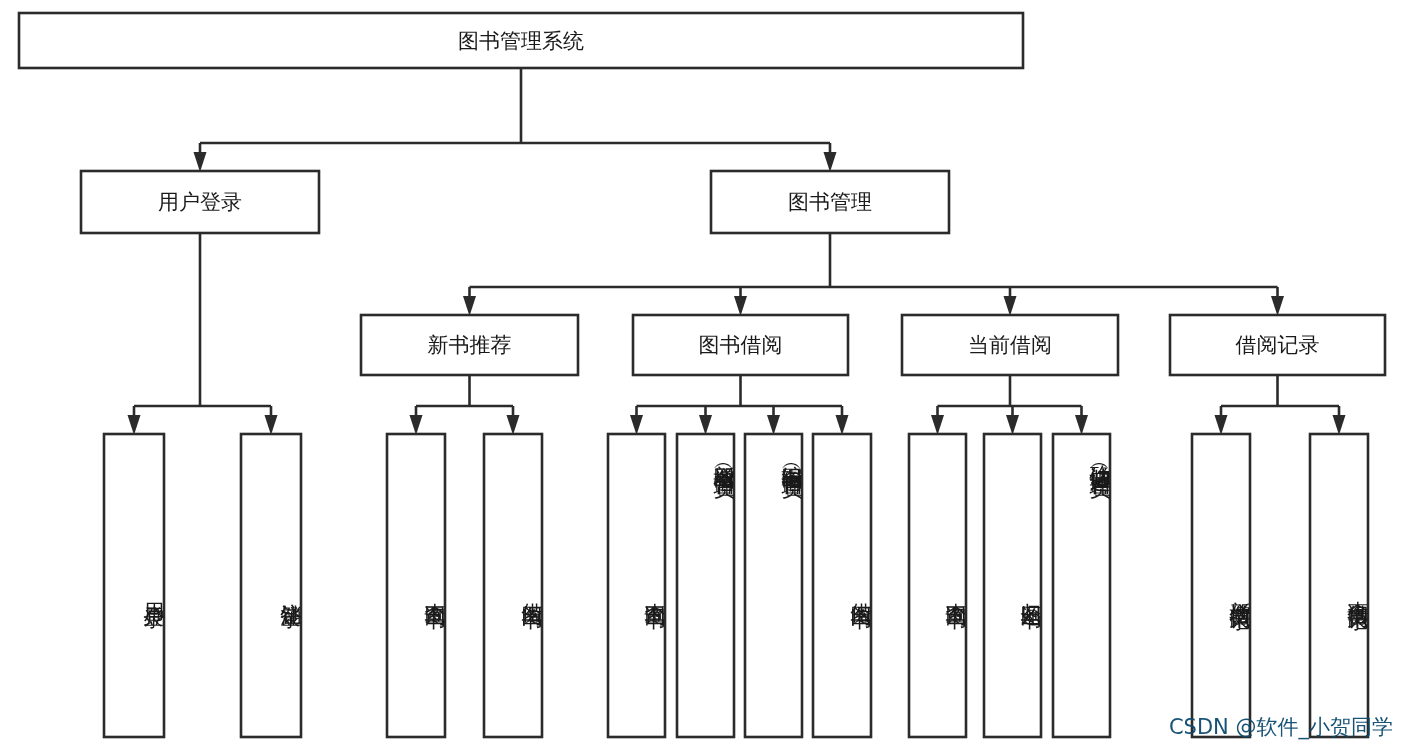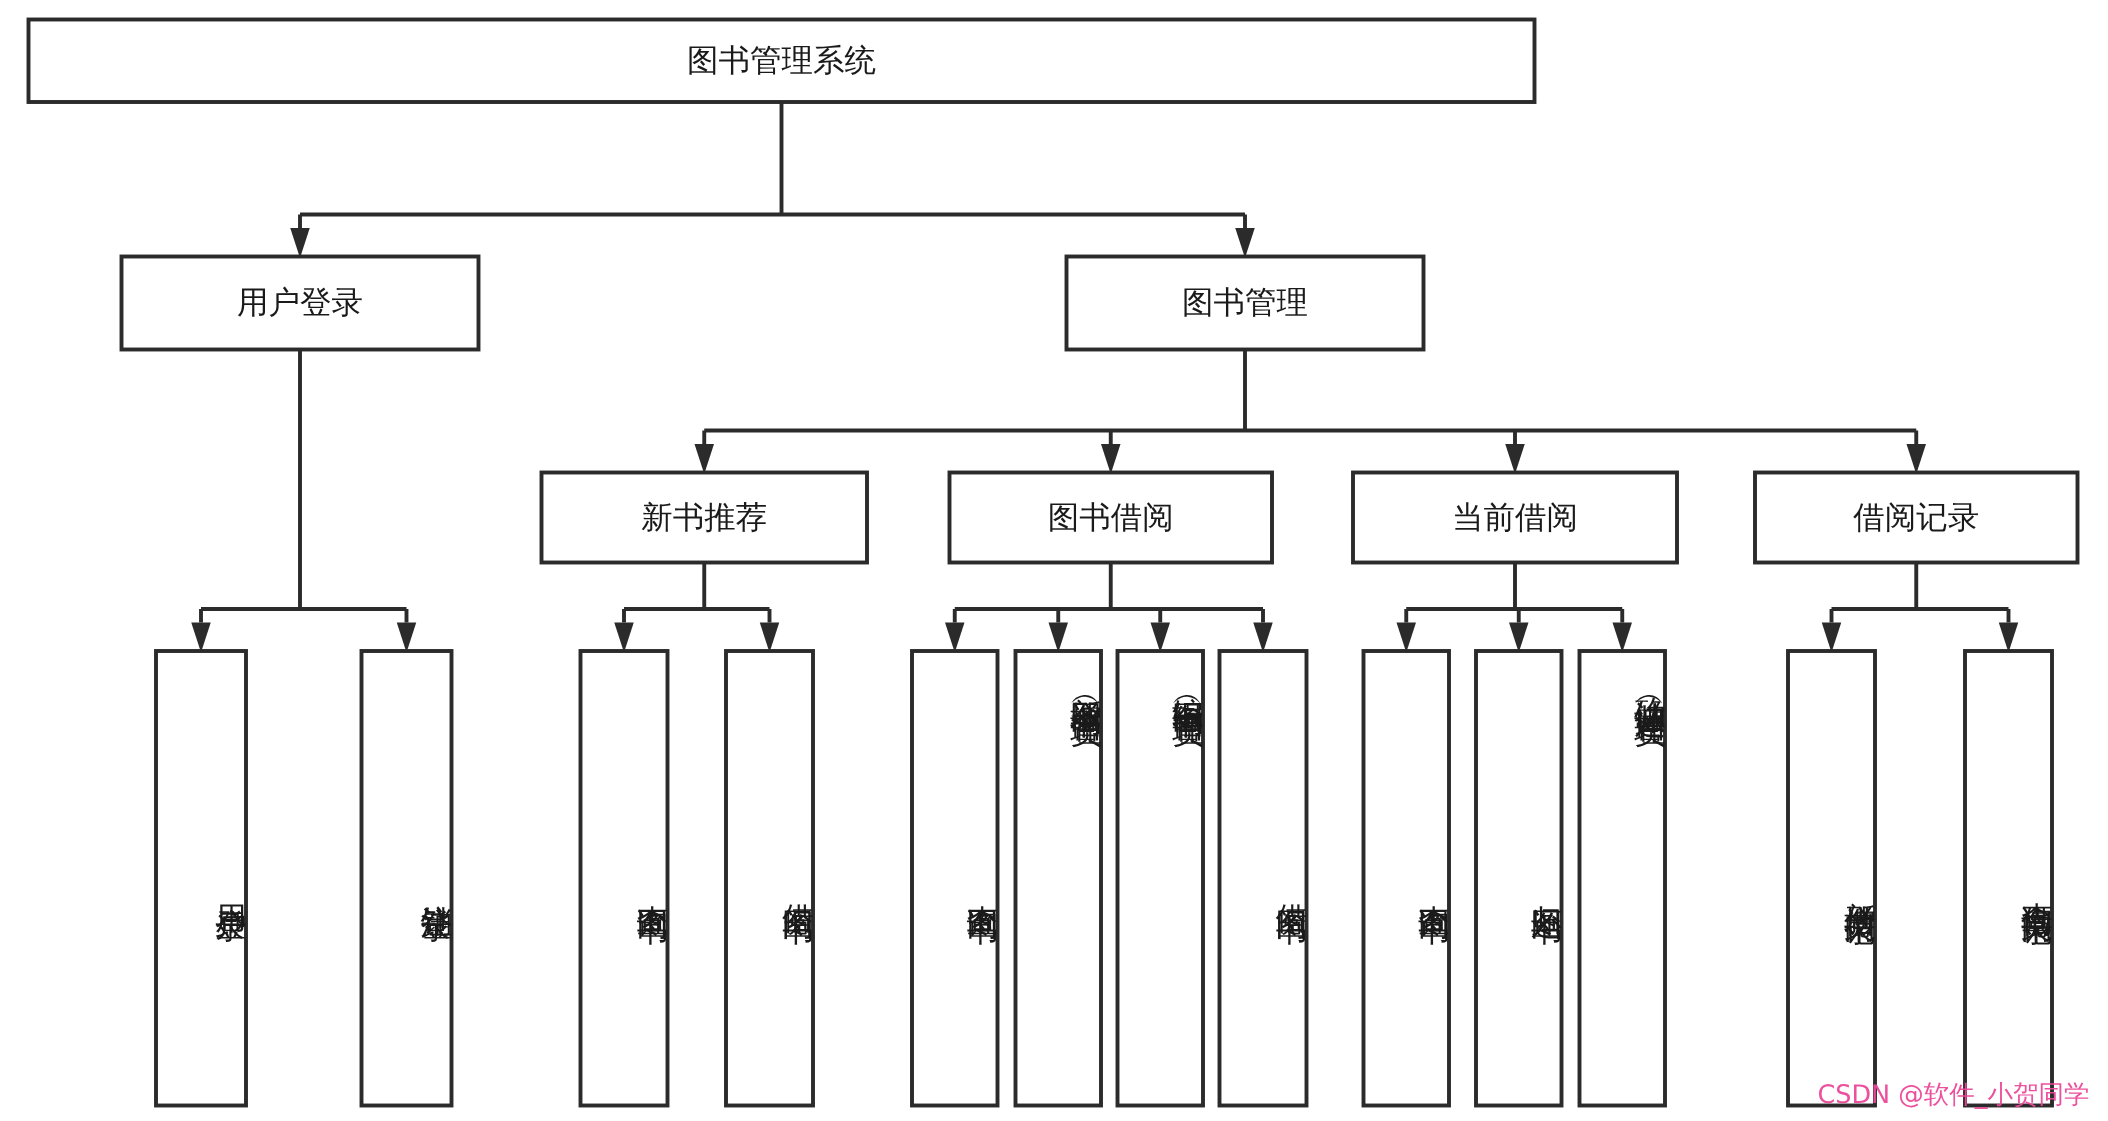--- a/index.html
+++ b/index.html
@@ -63,22 +63,22 @@
     display: flex;
     align-items: flex-start;
     justify-content: center;
     pointer-events: none;
   }
   .watermark {
     position: absolute;
     right: 12px;
     bottom: 6px;
     font-family: "DejaVu Sans", "Liberation Sans", sans-serif;
-    font-size: 17px;
-    color: #ec4899;
+    font-size: 21px;
+    color: #0c4a6e;
     white-space: nowrap;
     opacity: 0.95;
     margin-top: 43px;
   }
 </style>
 </head>
 <body>
 
 <div id="diagram-root">
 

